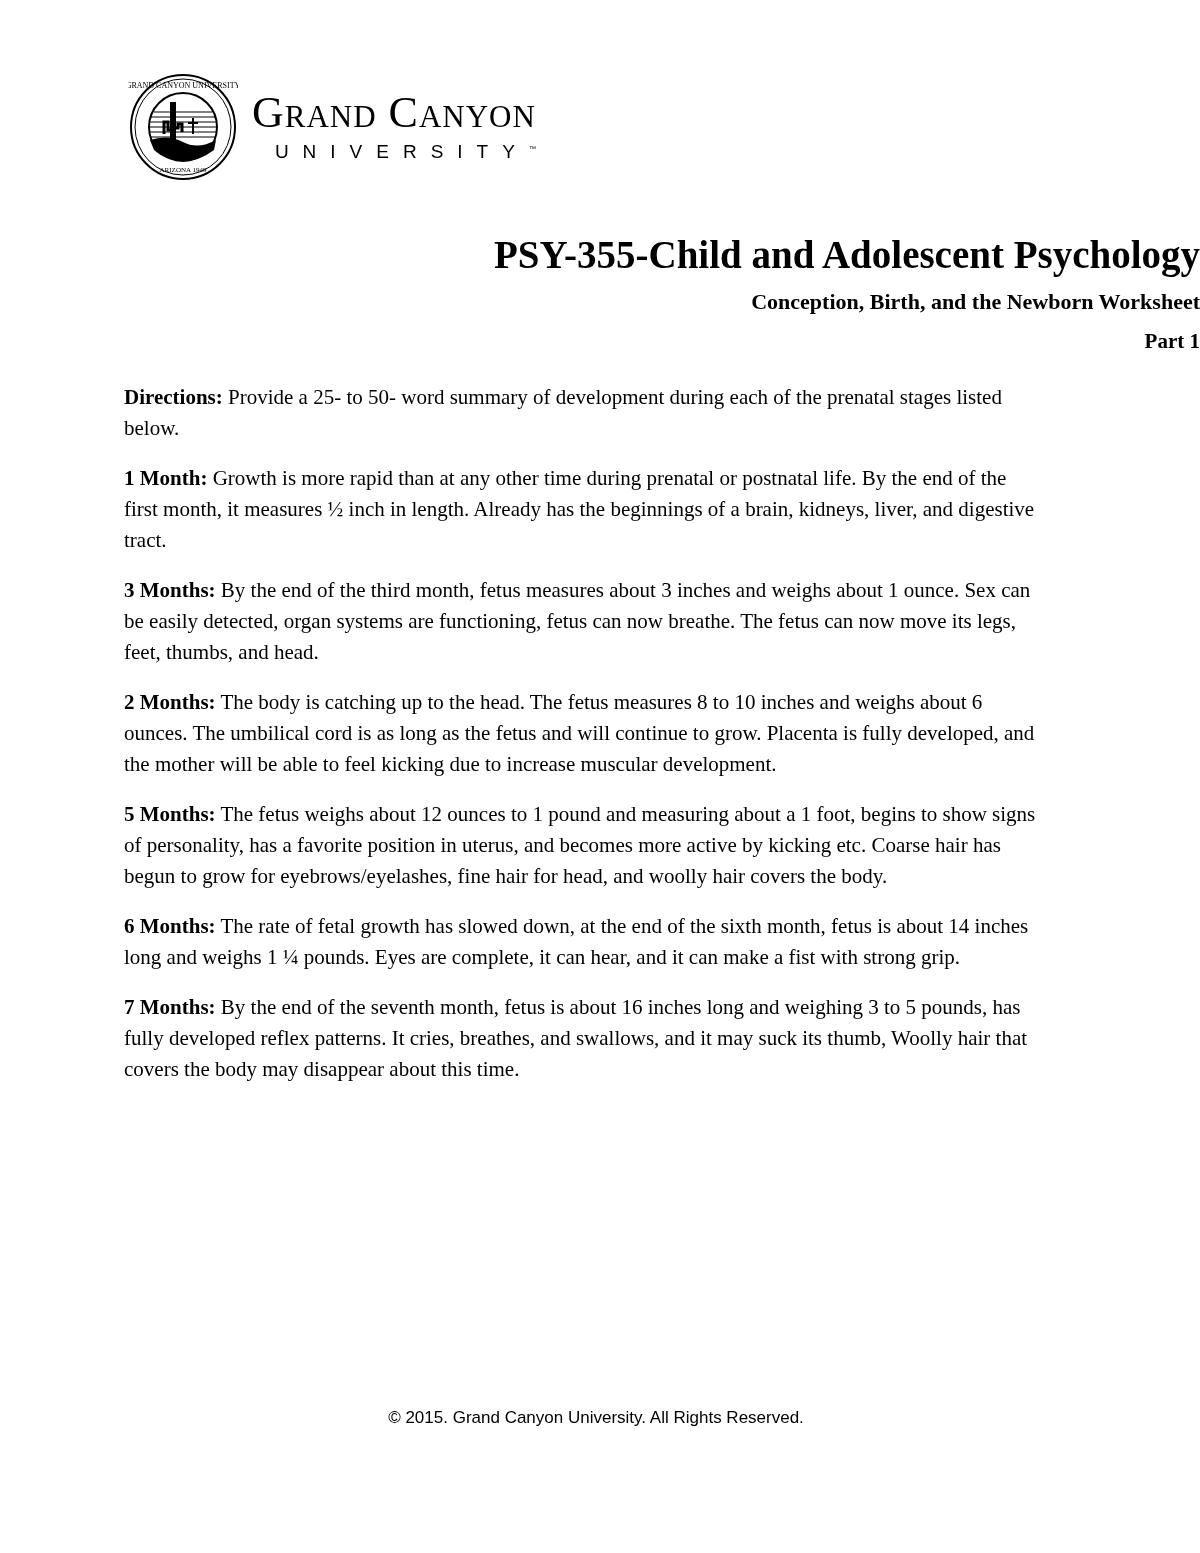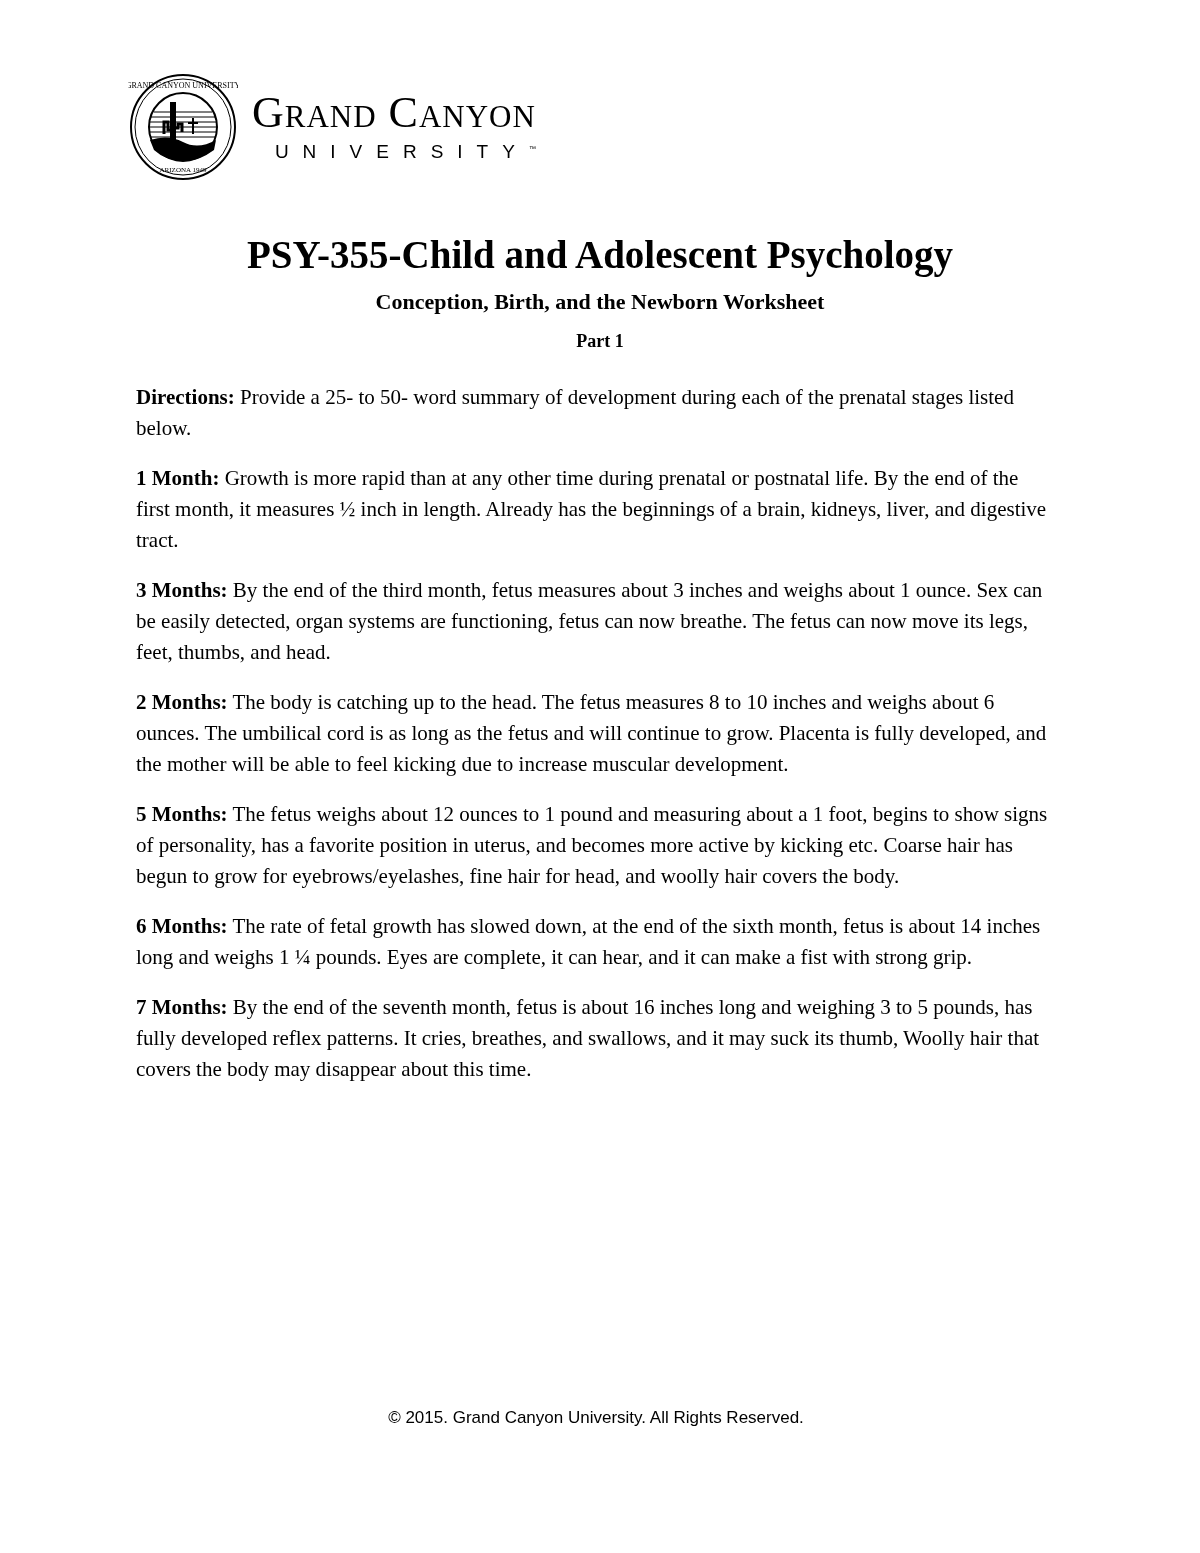--- a/index.html
+++ b/index.html
@@ -3,25 +3,25 @@
 <meta charset="utf-8">
 <style>
   html, body { margin:0; padding:0; background:#fff; }
   body { width:1200px; height:1553px; position:relative; overflow:hidden; color:#000; font-family:"Liberation Serif", serif; }
   .logo { position:absolute; left:128px; top:72px; display:flex; align-items:center; }
   .seal { width:110px; height:110px; }
   .wordmark { margin-left:14px; display:flex; flex-direction:column; align-items:flex-end; }
   .wm-main { font-family:"Liberation Serif", serif; font-size:44px; letter-spacing:1px; line-height:44px; font-variant:small-caps; }
   .wm-sub { font-family:"Liberation Sans", sans-serif; font-size:19px; letter-spacing:14px; margin-top:6px; padding-left:14px; }
   .wm-sub sup { font-size:7px; letter-spacing:0; }
-  .titles { position:absolute; left:0; width:1200px; top:232px; text-align:center; }
+  .titles { position:absolute; left:0; width:1200px; top:232px; text-align:right; }
   .t1 { font-weight:bold; font-size:39px; line-height:46px; }
   .t2 { font-weight:bold; font-size:22px; line-height:40px; margin-top:4px; }
-  .t3 { font-weight:bold; font-size:18px; line-height:30px; margin-top:4px; }
-  .body { position:absolute; left:136px; top:382px; width:920px; font-size:21px; line-height:31px; }
+  .t3 { font-weight:bold; font-size:21px; line-height:30px; margin-top:4px; }
+  .body { position:absolute; left:124px; top:382px; width:920px; font-size:21px; line-height:31px; }
   .para { margin:0 0 19px 0; }
   .label { font-weight:bold; }
   .footer { position:absolute; left:0; width:1192px; top:1408px; text-align:center; font-family:"Liberation Sans", sans-serif; font-size:17px; }
 </style>
 </head>
 <body>
 
 <div class="logo">
   <svg class="seal" viewBox="0 0 110 110">
     <circle cx="55" cy="55" r="52" fill="none" stroke="#000" stroke-width="2"></circle>

